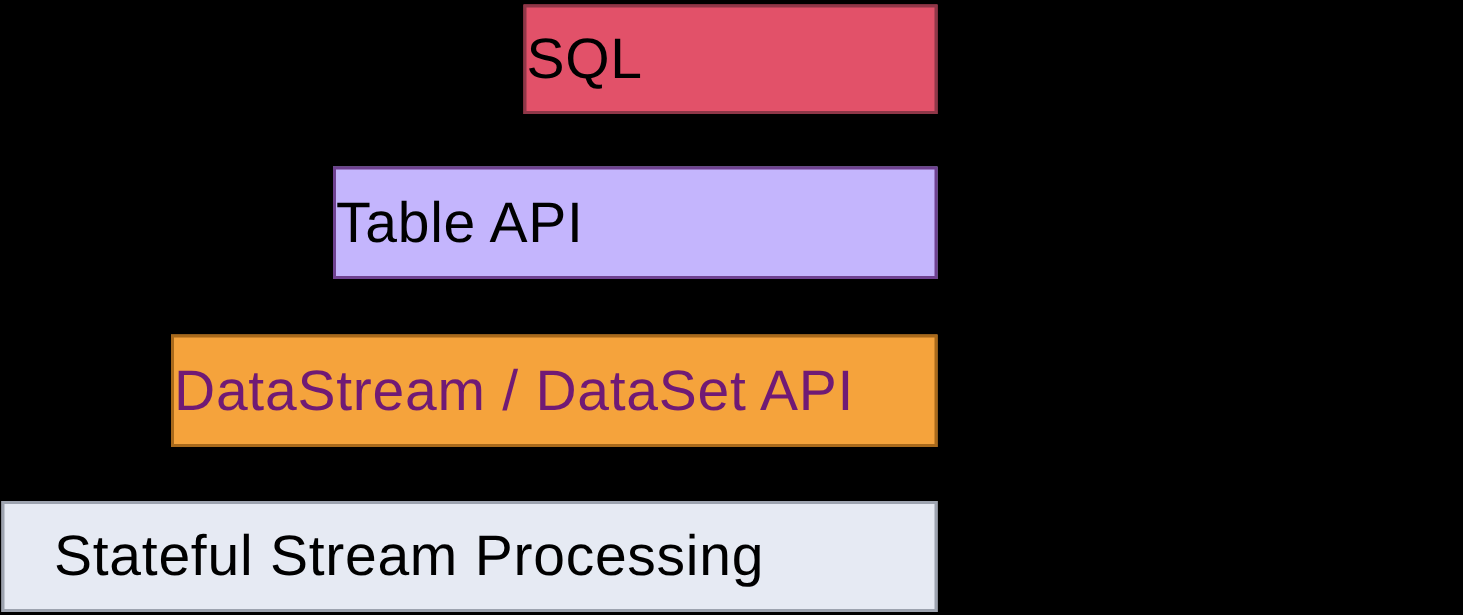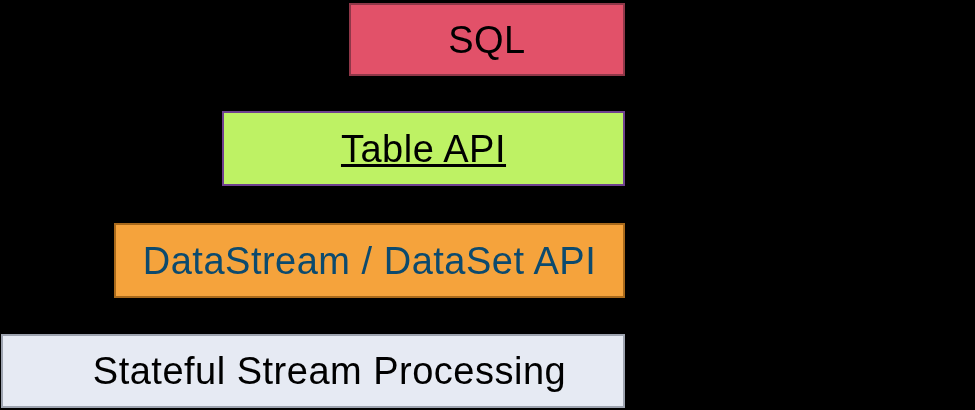--- a/index.html
+++ b/index.html
@@ -17,21 +17,21 @@
   .canvas {
     position: absolute;
     inset: 0;
   }
   .layer {
     position: absolute;
     box-sizing: border-box;
     border: 2px solid transparent;
     display: flex;
     align-items: center;
-    justify-content: center;
+    justify-content: flex-start;
   }
   .layer .label {
     color: #000000;
     font-size: 38px;
     line-height: 1;
     white-space: nowrap;
     letter-spacing: 0.5px;
   }
   
   .layer-0 { left: 349px; top: 3px;   width: 276px; height: 73px; }
@@ -41,25 +41,25 @@
 </style>
 </head>
 <body style="background: rgb(0, 0, 0);">
 
 <div class="canvas">
 
   <div class="layer layer-0" style="background: rgb(226, 81, 105); border-color: rgb(143, 55, 72);">
     <span class="label" style="color: rgb(0, 0, 0);">SQL</span>
   </div>
 
-  <div class="layer layer-1" style="background: #bef264; border-color: rgb(111, 65, 144); text-decoration: underline;">
+  <div class="layer layer-1" style="background: #c4b5fd; border-color: rgb(111, 65, 144);">
     <span class="label" style="color: rgb(0, 0, 0);">Table API</span>
   </div>
 
   <div class="layer layer-2" style="background: rgb(245, 163, 60); border-color: rgb(168, 105, 27);">
-    <span class="label" style="color: #0c4a6e;">DataStream / DataSet API</span>
+    <span class="label" style="color: #701a75;">DataStream / DataSet API</span>
   </div>
 
   <div class="layer layer-3" style="background: rgb(230, 234, 243); border-color: rgb(157, 163, 175);">
     <span class="label" style="color: rgb(0, 0, 0); margin-left: 33px;">Stateful Stream Processing</span>
   </div>
 
 </div>
 
 </body></html>

